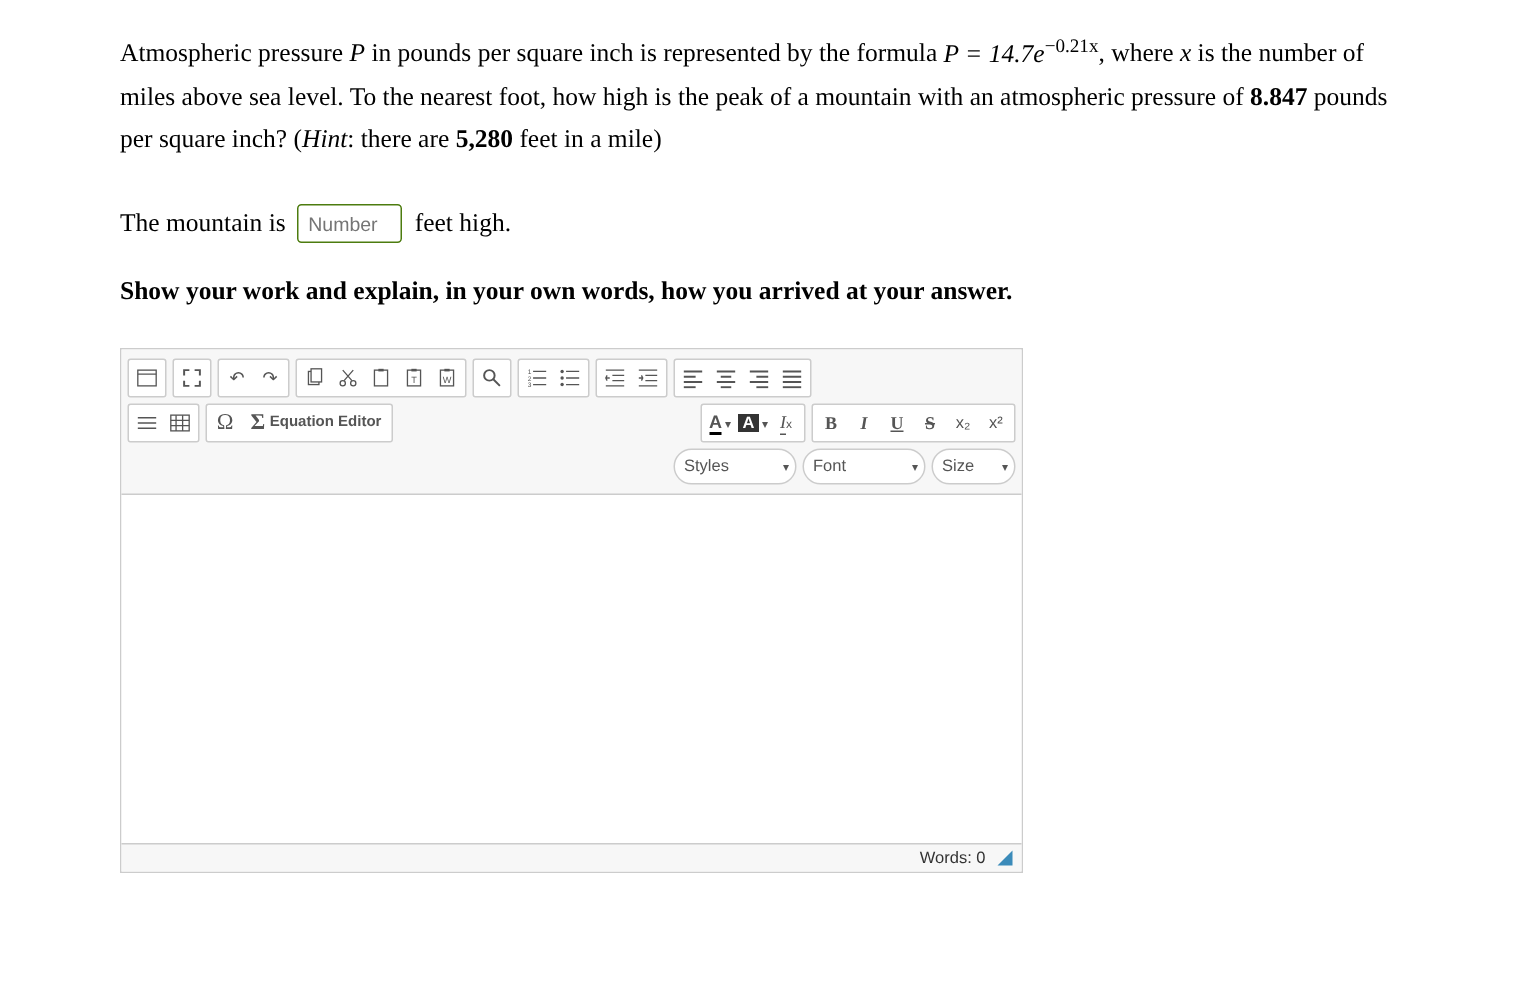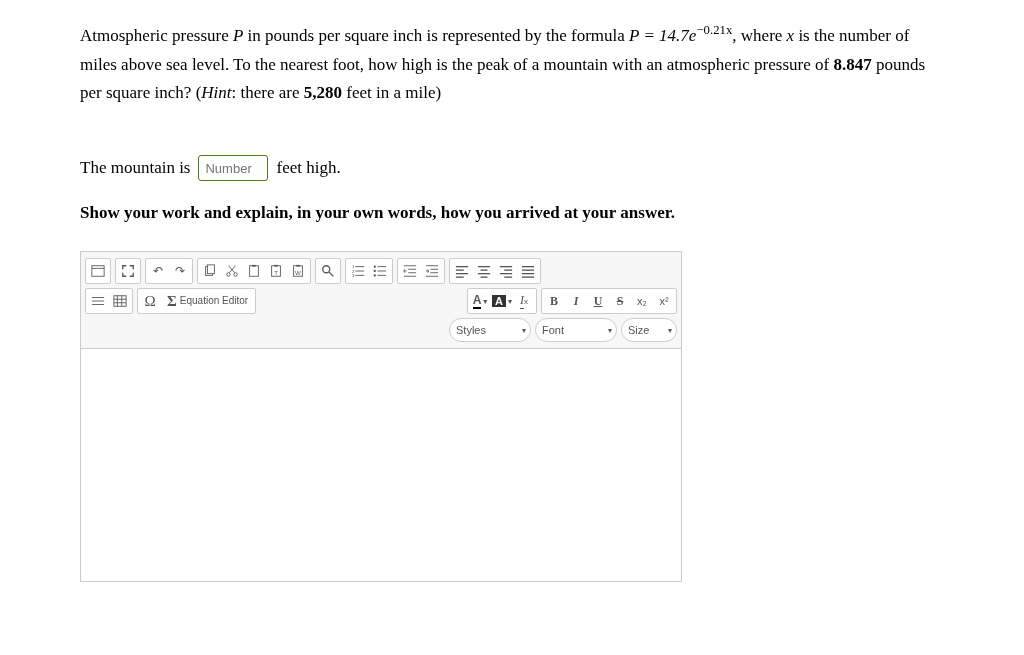--- a/index.html
+++ b/index.html
@@ -5,21 +5,21 @@
   body {
     font-family: Georgia, 'Times New Roman', serif;
     font-size: 17px;
     color: #000;
     margin: 0;
     padding: 20px 80px;
     background: #fff;
   }
   .question {
     line-height: 1.7;
-    margin-bottom: 47px;
+    margin-bottom: 28px;
   }
   .math-var { font-style: italic; font-family: 'Times New Roman', serif; }
   .math-formula { font-family: 'Times New Roman', serif; }
   .exp { font-size: 0.75em; vertical-align: super; }
   .answer-line {
     margin-bottom: 22px;
     display: flex;
     align-items: center;
     gap: 8px;
   }
@@ -298,21 +298,21 @@
               <line x1="1" y1="10" x2="15" y2="10" stroke="#555"></line>
               <line x1="5" y1="2" x2="5" y2="14" stroke="#555"></line>
               <line x1="10" y1="2" x2="10" y2="14" stroke="#555"></line>
             </svg>
           </div>
       </div>
       <div class="tb-group">
         <div class="tb-btn omega">Ω</div>
         <div class="tb-btn wide">
             <span class="sigma">Σ</span>
-            <span style="line-height:1;">Equation Editor</span>
+            <span style="line-height:1;font-weight:bold;">Equation Editor</span>
           </div>
       </div>
       <div class="row2-spacer"></div>
       <div class="tb-group">
         <div class="tb-btn">
             <span class="a-color" style="border-bottom:2px solid #000;">A</span>
             <span class="dd">▾</span>
           </div>
         <div class="tb-btn">
             <span class="a-bg">A</span>
@@ -342,13 +342,17 @@
           <span>Font</span>
           <span class="dd">▾</span>
         </div>
       <div class="combo size">
           <span>Size</span>
           <span class="dd">▾</span>
         </div>
     </div>
   </div>
   <div class="editor-content" contenteditable="true" style=""></div>
+  <div class="editor-footer">
+    <span><span>Words: </span><span>0</span></span>
+    <div class="resize-handle"></div>
+  </div>
 </div>
 
 </body></html>

